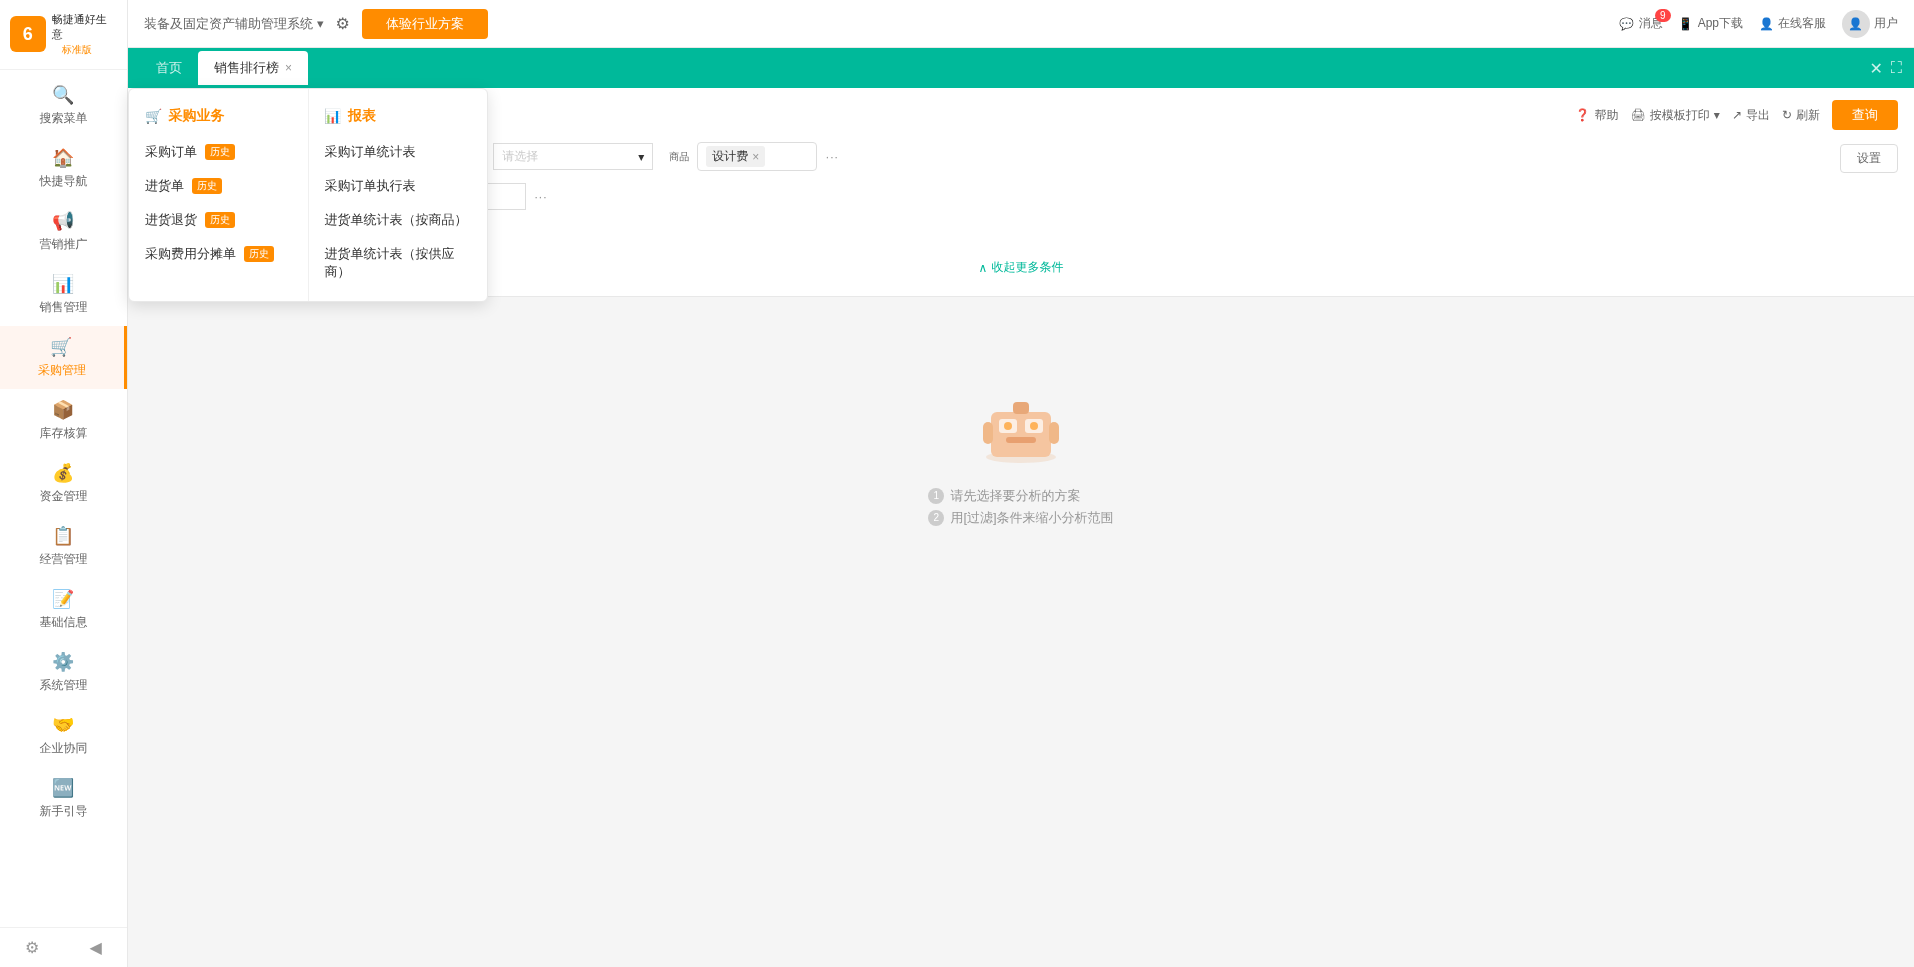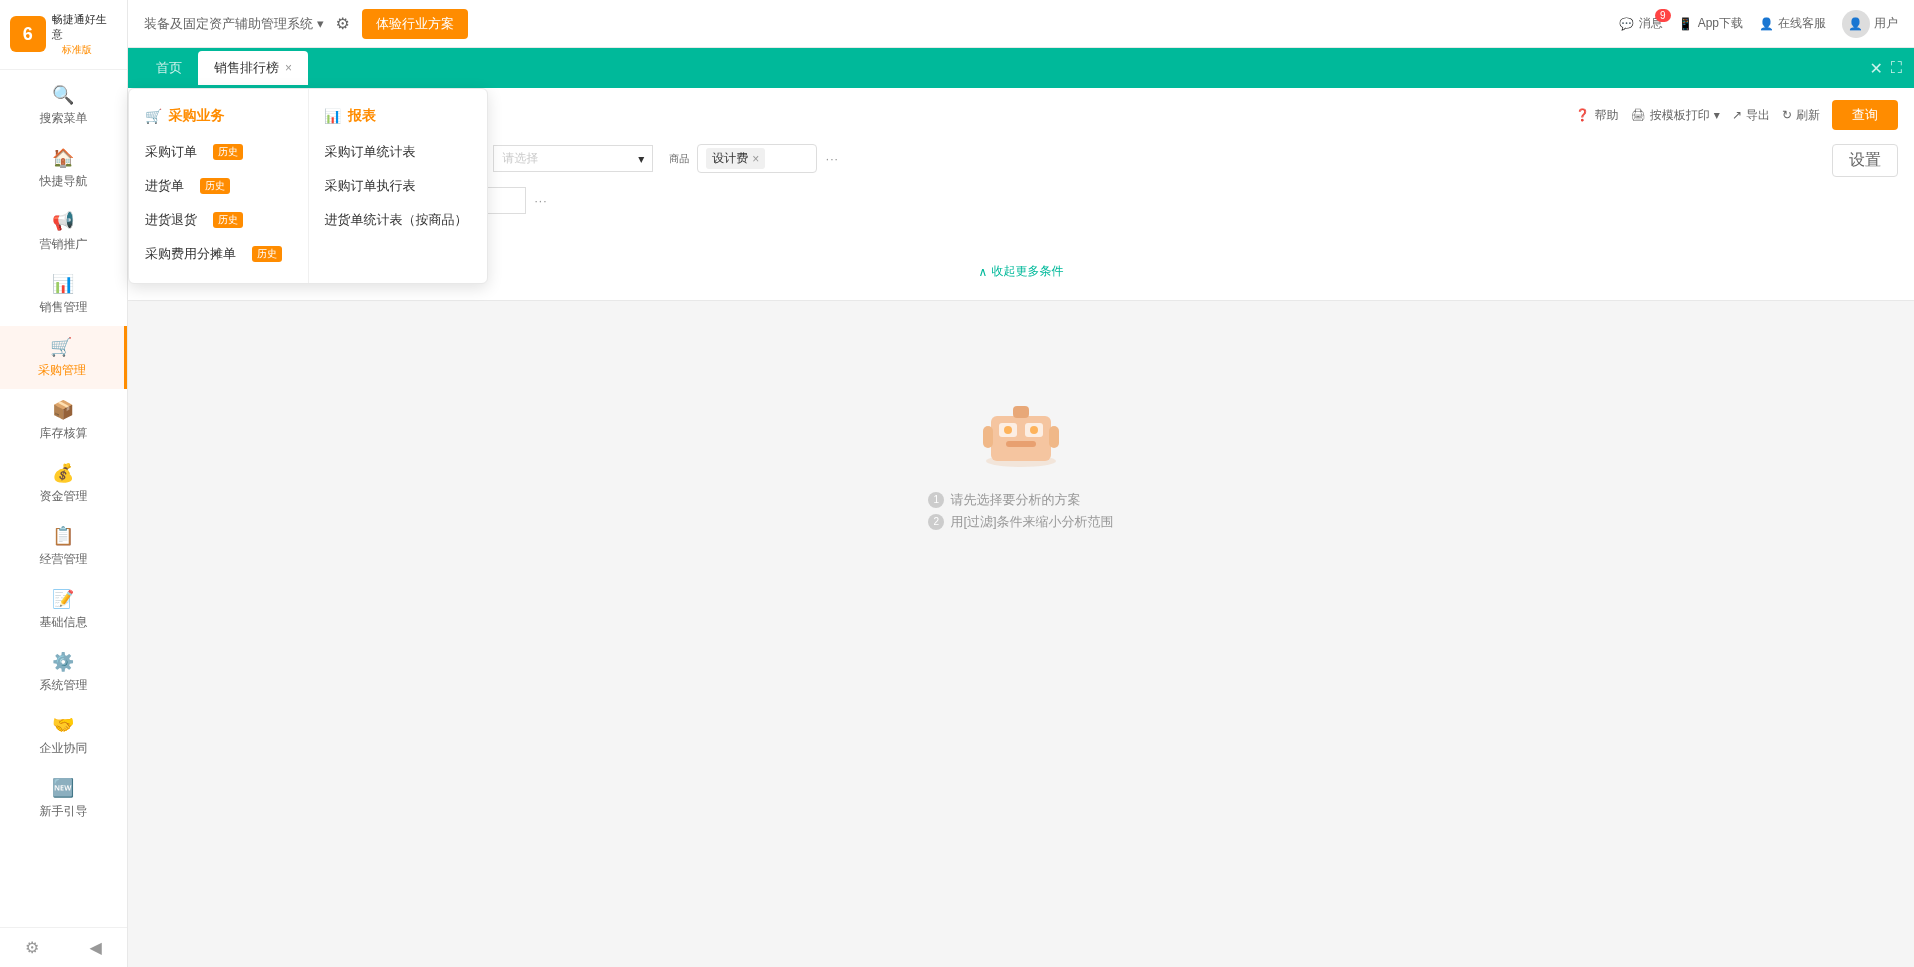--- a/index.html
+++ b/index.html
@@ -21,21 +21,21 @@
     .sidebar-bottom { padding: 10px 0; border-top: 1px solid #f0f0f0; display: flex; justify-content: space-around; align-items: center; }
     .sidebar-bottom-btn { cursor: pointer; color: #999; font-size: 16px; }
 
     
     .main-content { flex: 1; display: flex; flex-direction: column; overflow: hidden; }
 
     
     .topbar { height: 48px; background: #fff; display: flex; align-items: center; padding: 0 16px; border-bottom: 1px solid #e8e8e8; gap: 12px; }
     .topbar-dropdown { display: flex; align-items: center; gap: 4px; cursor: pointer; color: #666; font-size: 13px; }
     .topbar-settings { cursor: pointer; color: #666; font-size: 16px; }
-    .topbar-industry-btn { background: #ff8c00; color: white; border: none; padding: 6px 14px; border-radius: 4px; cursor: pointer; font-size: 13px; }
+    .topbar-industry-btn { background: #ff8c00; color: white; border: none; padding: 6px 24px; border-radius: 4px; cursor: pointer; font-size: 13px; }
     .topbar-right { display: flex; align-items: center; gap: 16px; margin-left: auto; }
     .topbar-right-item { display: flex; align-items: center; gap: 4px; cursor: pointer; color: #666; font-size: 12px; position: relative; }
     .topbar-badge { position: absolute; top: -6px; right: -8px; background: #ff4444; color: white; border-radius: 10px; font-size: 10px; padding: 1px 4px; min-width: 16px; text-align: center; }
     .topbar-avatar { width: 28px; height: 28px; background: #ddd; border-radius: 50%; display: flex; align-items: center; justify-content: center; font-size: 12px; color: #666; }
 
     
     .tabbar { height: 40px; background: #00b99a; display: flex; align-items: center; padding: 0 12px; gap: 0; }
     .tab-item { padding: 8px 16px; color: rgba(255,255,255,0.8); cursor: pointer; font-size: 13px; display: flex; align-items: center; gap: 6px; border-radius: 4px 4px 0 0; text-align: center; }
     .tab-item.active { background: #fff; color: #333; border-radius: 4px 4px 0 0; }
     .tab-close { font-size: 12px; color: #999; cursor: pointer; }
@@ -51,31 +51,31 @@
     .filter-toolbar-btn { display: flex; align-items: center; gap: 4px; color: #666; cursor: pointer; font-size: 12px; }
     .filter-row { display: flex; align-items: center; gap: 16px; }
     .filter-item { display: flex; align-items: center; gap: 8px; }
     .filter-label { color: #666; font-size: 10px; white-space: nowrap; }
     .filter-input { border: 1px solid #ddd; border-radius: 0; padding: 4px 8px; font-size: 12px; color: #333; min-width: 120px; display: flex; align-items: center; gap: 4px; cursor: pointer; }
     .filter-tag { background: #f0f0f0; border-radius: 3px; padding: 2px 6px; font-size: 12px; color: #333; display: flex; align-items: center; gap: 4px; }
     .filter-tag-close { cursor: pointer; color: #999; }
     .filter-dots { color: #999; cursor: pointer; }
     .filter-collapse { display: flex; align-items: center; justify-content: center; padding: 8px; color: #00b99a; cursor: pointer; font-size: 12px; gap: 4px; }
     .query-btn { background: #ff8c00; color: white; border: none; padding: 6px 20px; border-radius: 4px; cursor: pointer; font-size: 13px; }
-    .set-btn { border: 1px solid #ddd; background: #fff; color: #666; padding: 5px 16px; border-radius: 4px; cursor: pointer; font-size: 16px; margin-top: 4px; }
+    .set-btn { border: 1px solid #ddd; background: #fff; color: #666; padding: 5px 16px; border-radius: 4px; cursor: pointer; font-size: 12px; margin-top: 4px; }
 
     
     .empty-state { display: flex; flex-direction: column; align-items: center; justify-content: center; padding: 80px 0; }
     .empty-text { color: #999; font-size: 13px; margin-top: 16px; }
     .empty-text p { margin: 4px 0; display: flex; align-items: center; gap: 6px; }
     .dropdown-menu { position: absolute; top: 88px; left: 128px; background: #fff; border: 1px solid #e8e8e8; border-radius: 6px; box-shadow: 0 4px 16px rgba(0,0,0,0.12); z-index: 200; display: flex; min-width: 360px; }
     .dropdown-col { flex: 1; padding: 12px 0; }
     .dropdown-col + .dropdown-col { border-left: 1px solid #f0f0f0; }
     .dropdown-col-title { display: flex; align-items: center; gap: 6px; padding: 6px 16px 10px; color: #ff8c00; font-size: 14px; font-weight: bold; }
-    .dropdown-item { display: flex; align-items: center; gap: 16px; padding: 8px 16px; cursor: pointer; color: #333; font-size: 13px; }
+    .dropdown-item { display: flex; align-items: center; gap: 8px; padding: 8px 16px; cursor: pointer; color: #333; font-size: 13px; }
     .dropdown-badge { background: #ff8c00; color: white; font-size: 10px; padding: 1px 5px; border-radius: 3px; }
 
     
     ::-webkit-scrollbar { width: 6px; }
     ::-webkit-scrollbar-track { background: #f1f1f1; }
     ::-webkit-scrollbar-thumb { background: #ccc; border-radius: 3px; }
   </style>
 </head>
 <body>
 
@@ -335,15 +335,18 @@
       </div>
       <div class="dropdown-item">
         <span>采购订单统计表</span>
       </div>
       <div class="dropdown-item">
         <span>采购订单执行表</span>
       </div>
       <div class="dropdown-item">
         <span>进货单统计表（按商品）</span>
       </div>
+      <div class="dropdown-item">
+        <span>进货单统计表（按供应商）</span>
+      </div>
     </div>
   </div>
 </div>
 
 </body></html>

